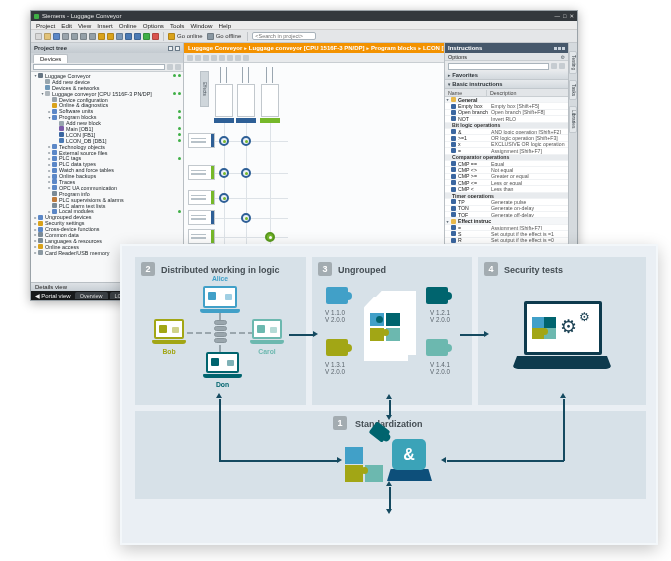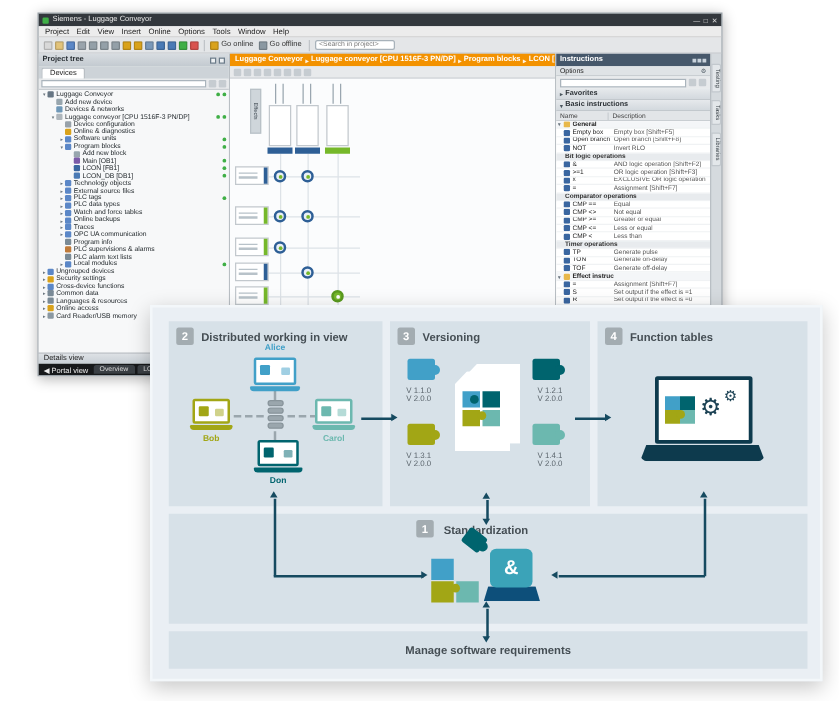--- a/index.html
+++ b/index.html
@@ -681,21 +681,21 @@
         <span class="bb-tab">Overview</span>
         <span class="bb-tab">LCON</span>
       </span>
   </div>
 </div>
 
 <div class="diagram">
 
   <div class="dbox teams">
     <span class="badge" style="left:6px;top:5px">2</span>
-    <span class="btitle" style="left:26px;top:8px">Distributed working in view</span>
+    <span class="btitle" style="left:26px;top:8px">Distributed working in logic</span>
     <div style="position:absolute;inset:0">
       <div class="dbicon">
         <span class="db-d"></span>
           <span class="db-d"></span>
           <span class="db-d"></span>
           <span class="db-d"></span>
       </div>
       <span class="dash" style="left:52px;top:75px;width:24px"></span>
       <span class="dash" style="left:95px;top:75px;width:24px"></span>
       <span class="dashv" style="left:84px;top:54px;height:9px"></span>
@@ -730,21 +730,21 @@
             <span class="lt-p" style="right: 3px; top: 6px; width: 7px; height: 6px; background: rgb(0, 100, 110); opacity: 0.5;"></span>
           </div>
           <div class="lt-base" style="background: rgb(0, 100, 110);"></div>
         </div>
         <span class="pname" style="left: 71px; top: 124px; width: 33px; color: rgb(0, 100, 110);">Don</span>
       </div>
   </div>
 
   <div class="dbox versioning">
     <span class="badge" style="left:6px;top:5px">3</span>
-    <span class="btitle" style="left:26px;top:8px">Versioning</span>
+    <span class="btitle" style="left:26px;top:8px">Ungrouped</span>
     <div style="position:absolute;inset:0">
       <div class="sheet" style="left:60px;top:34px;width:44px;height:64px"></div>
       <div class="sheet" style="left:52px;top:40px;width:44px;height:64px"></div>
       <div class="puzzle4" style="left:58px;top:56px;width:30px;height:28px">
         <span class="q tl"></span>
           <span class="q tr"></span>
           <span class="q bl"></span>
           <span class="q br"></span>
         <span class="pk pk1"></span>
           <span class="pk pk2"></span>
@@ -767,21 +767,21 @@
         <span class="piece" style="left: 114px; top: 82px; width: 22px; height: 17px; background: rgb(108, 184, 175);"></span>
         <div class="vlabel" style="left: 118px; top: 104px;">
           <div class="vline">V 1.4.1</div>
           <div class="vline">V 2.0.0</div>
         </div>
       </div>
   </div>
 
   <div class="dbox tests">
     <span class="badge" style="left:6px;top:5px">4</span>
-    <span class="btitle" style="left:26px;top:8px">Function tables</span>
+    <span class="btitle" style="left:26px;top:8px">Security tests</span>
     <div class="big-screen">
       <div class="puzzle4" style="left:5px;top:13px;width:24px;height:22px">
         <span class="q tl"></span>
           <span class="q tr"></span>
           <span class="q bl"></span>
           <span class="q br"></span>
         <span class="pk pk1"></span>
       </div>
       <span class="gear" style="left:33px;top:13px;font-size:19px">⚙</span>
       <span class="gear" style="left:52px;top:7px;font-size:12px">⚙</span>
@@ -797,23 +797,20 @@
         <span class="q tr" style="opacity:0"></span>
         <span class="q bl"></span>
         <span class="q br"></span>
       <span class="pk pk1"></span>
     </div>
     <span class="piece tilt-piece" style="left:236px;top:14px;width:17px;height:14px;background:var(--tealdark)"></span>
     <span class="amp-base" style="left:252px;top:58px;width:45px;height:12px"></span>
     <span class="amp-sq" style="left:257px;top:28px;width:34px;height:31px">&amp;</span>
   </div>
 
-  <div class="dbox bottom-box">
-    <span class="blabel">Manage software requirements</span>
-  </div>
 
   <span class="aline" style="left:167px;top:88px;width:26px;height:1.5px"></span>
   <span class="ah r" style="left:191px;top:85px"></span>
   <span class="aline" style="left:338px;top:88px;width:26px;height:1.5px"></span>
   <span class="ah r" style="left:362px;top:85px"></span>
   <span class="aline" style="left:97px;top:153px;width:1.5px;height:62px"></span>
   <span class="ah u" style="left:94px;top:147px"></span>
   <span class="aline" style="left:97px;top:214px;width:120px;height:1.5px"></span>
   <span class="ah r" style="left:215px;top:211px"></span>
   <span class="aline" style="left:441px;top:153px;width:1.5px;height:62px"></span>

